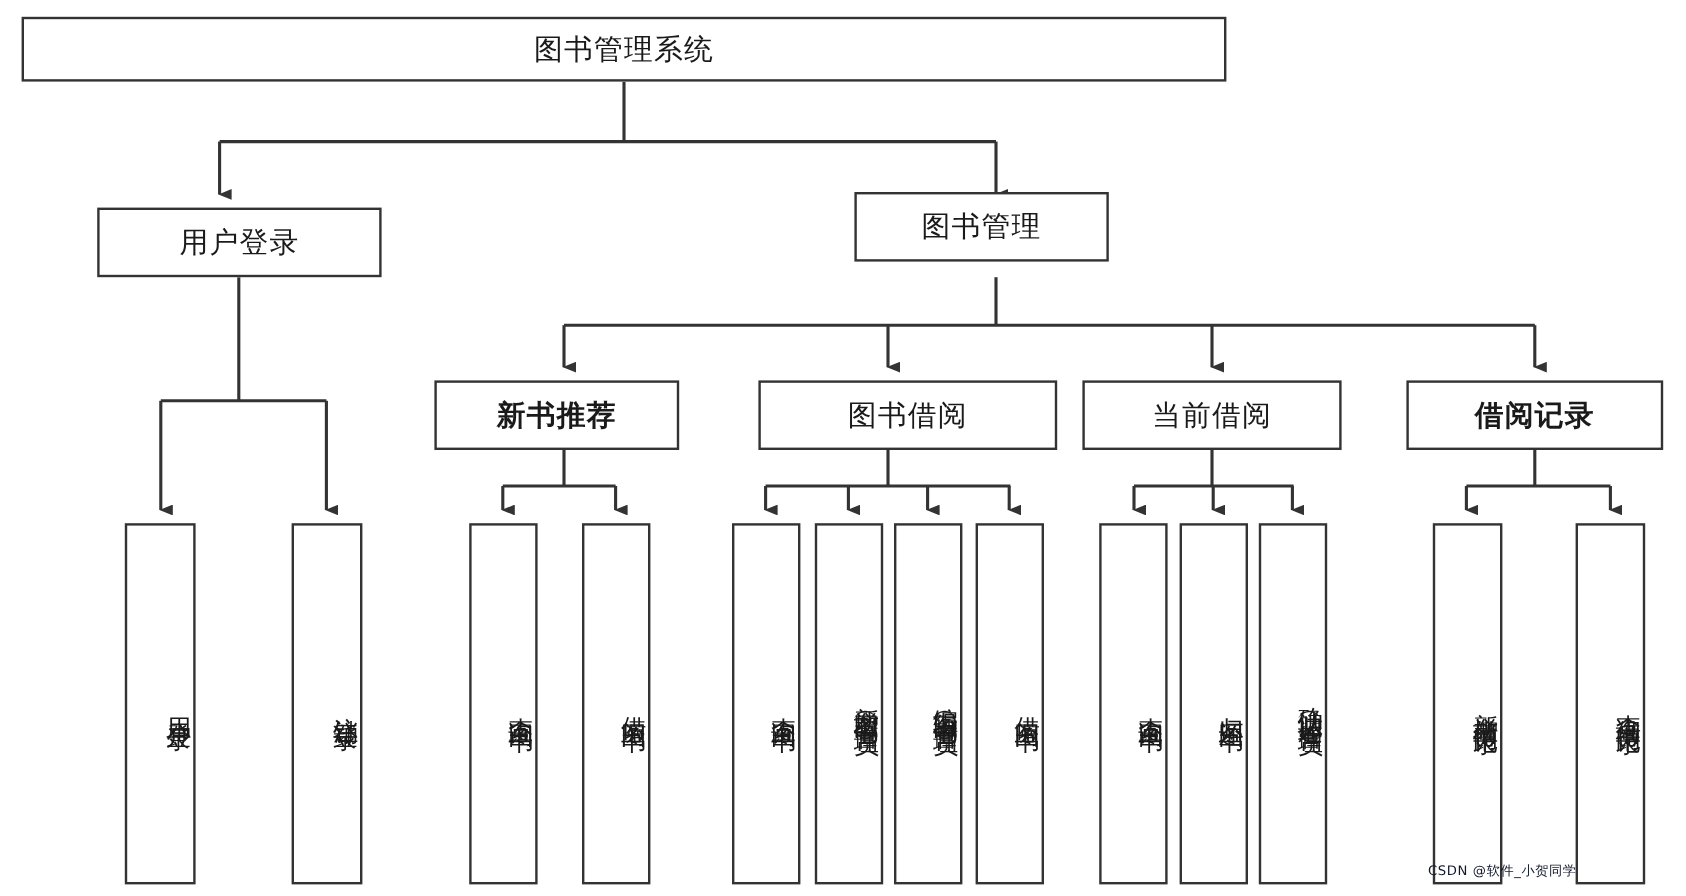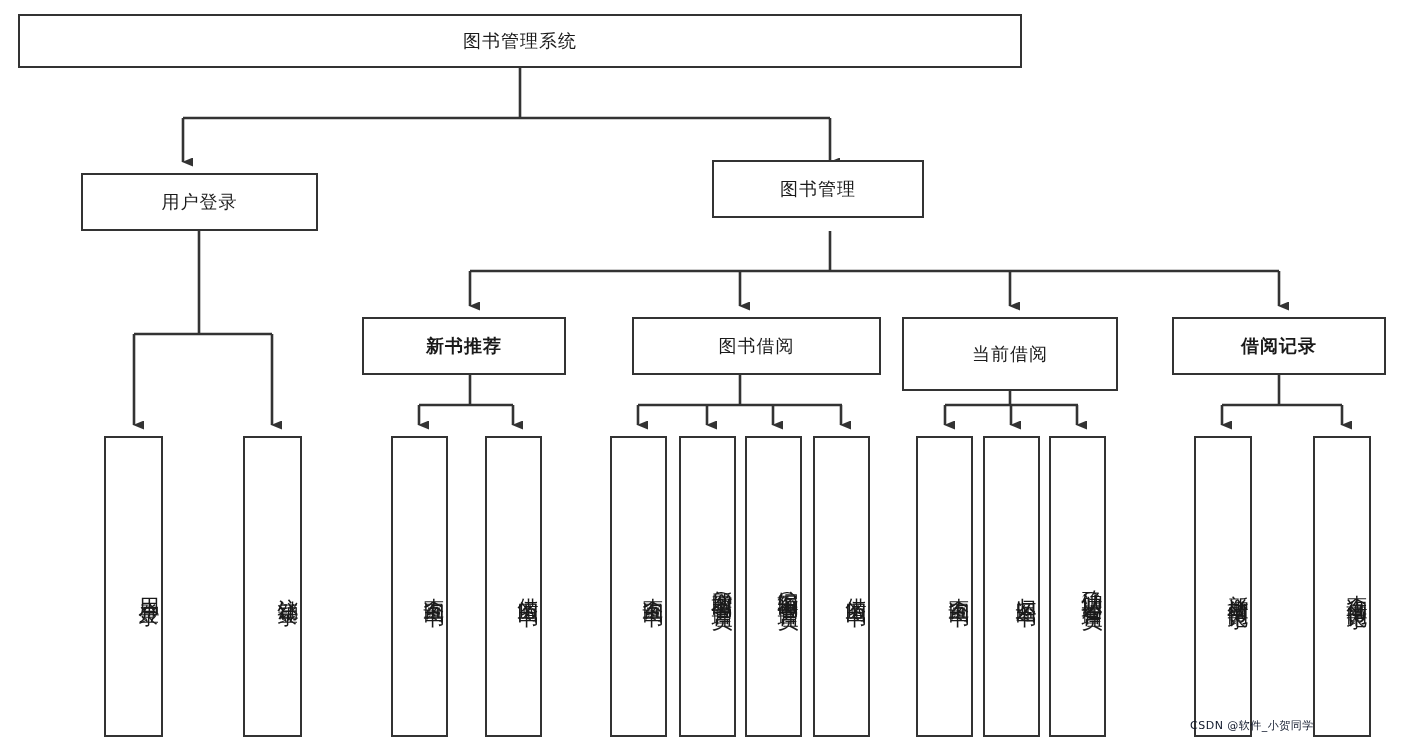--- a/index.html
+++ b/index.html
@@ -29,21 +29,21 @@
     position: absolute;
     box-sizing: border-box;
     border: 2px solid #333333;
     background: #ffffff;
     display: flex;
     align-items: center;
     justify-content: center;
     color: #1a1a1a;
   }
   .node.horiz {
-    font-size: 18px;
+    font-size: 24px;
     letter-spacing: 1px;
     line-height: 1.2;
   }
   .node.vert {
     writing-mode: vertical-rl;
     text-orientation: upright;
     font-size: 21px;
     line-height: 1.15;
     letter-spacing: 3px;
     padding-top: 6px;
@@ -129,21 +129,21 @@
   <div class="node horiz" style="left: 712px; top: 160px; width: 212px; height: 58px;">
     <span class="label">图书管理</span>
   </div>
 
   <div class="node horiz" style="left: 362px; top: 317px; width: 204px; height: 58px; font-weight: bold;">
     <span class="label">新书推荐</span>
   </div>
   <div class="node horiz" style="left: 632px; top: 317px; width: 249px; height: 58px;">
     <span class="label">图书借阅</span>
   </div>
-  <div class="node horiz" style="left: 902px; top: 317px; width: 216px; height: 74px;">
+  <div class="node horiz" style="left: 902px; top: 317px; width: 216px; height: 58px;">
     <span class="label">当前借阅</span>
   </div>
   <div class="node horiz" style="left: 1172px; top: 317px; width: 214px; height: 58px; font-weight: bold;">
     <span class="label">借阅记录</span>
   </div>
 
   <div class="node vert" style="left: 104px; top: 436px; width: 59px; height: 301px;">
     <span class="label">用户登录</span>
   </div>
   <div class="node vert" style="left: 243px; top: 436px; width: 59px; height: 301px;">

